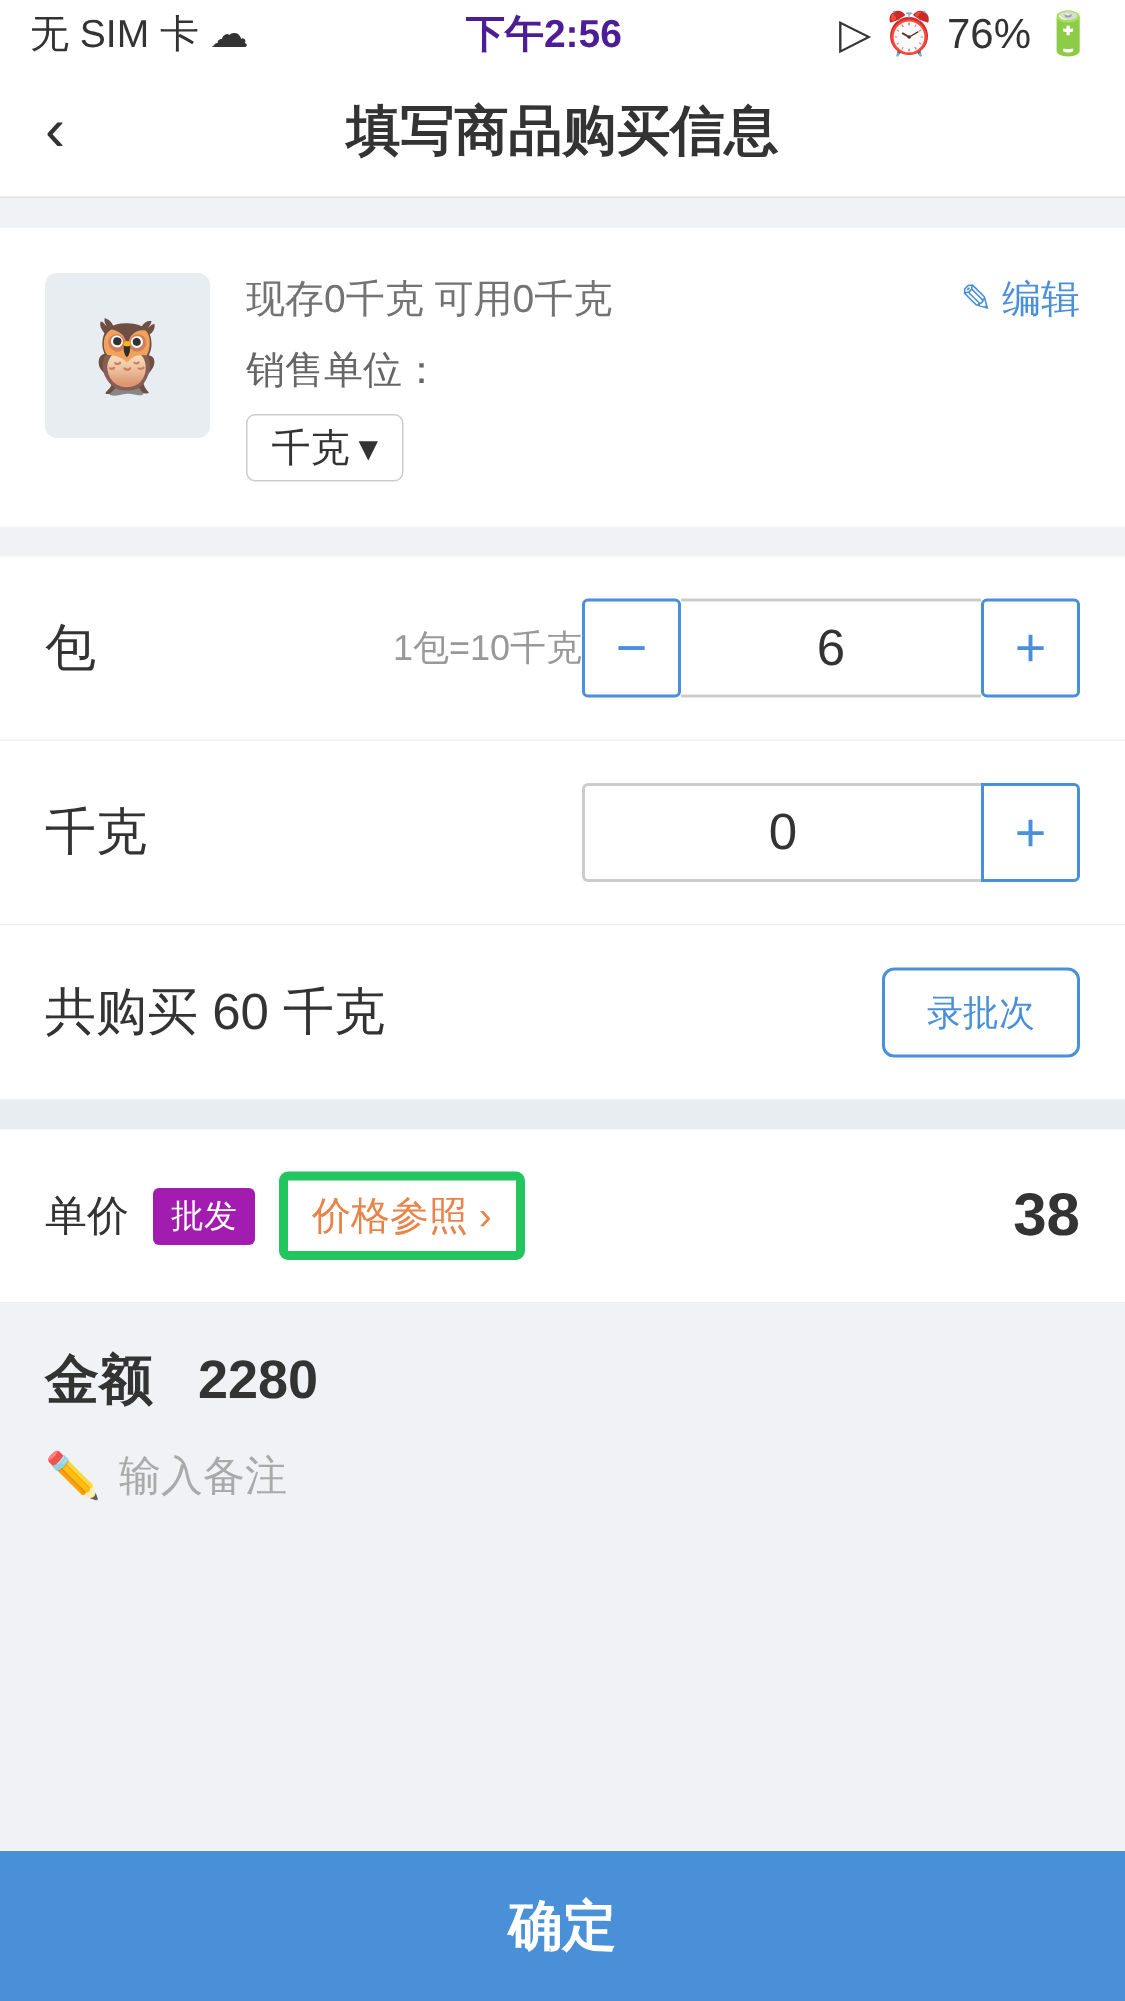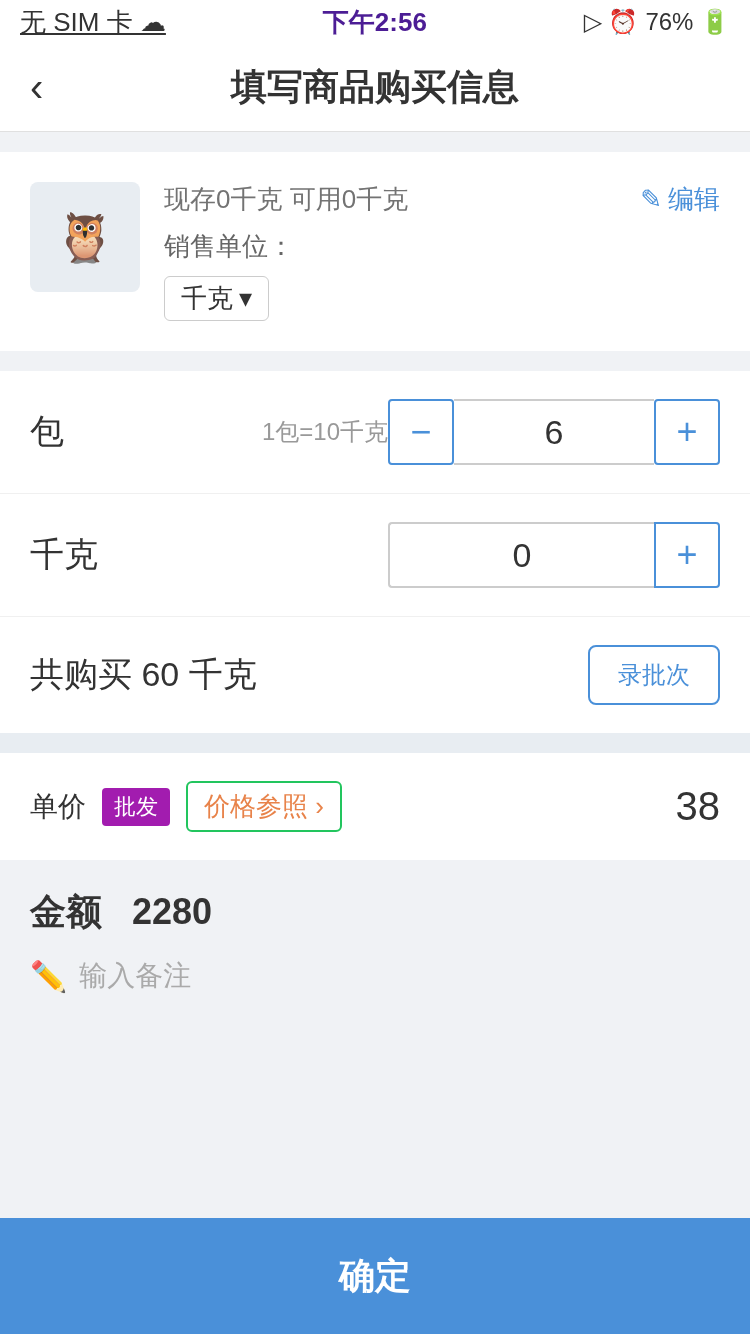--- a/index.html
+++ b/index.html
@@ -17,23 +17,23 @@
     .status-bar {
       background: #fff;
       height: 44px;
       display: flex;
       align-items: center;
       justify-content: space-between;
       padding: 0 20px;
       font-size: 28px;
       font-weight: 500;
     }
-    .status-left { font-size: 26px; color: #333; text-decoration: underline; }
+    .status-left { font-size: 26px; color: #333; }
     .status-center { font-size: 26px; font-weight: 600; color: #4c1d95; }
-    .status-right { display: flex; align-items: center; gap: 6px; font-size: 24px; color: #333; }
+    .status-right { display: flex; align-items: center; gap: 6px; font-size: 28px; color: #333; }
 
     
     .nav-bar {
       background: #fff;
       height: 88px;
       display: flex;
       align-items: center;
       padding: 0 30px;
       border-bottom: 1px solid #e0e0e0;
       position: relative;
@@ -213,36 +213,36 @@
     }
     .price-label { font-size: 28px; color: #333; }
     .price-badge {
       background: #a21caf;
       color: #fff;
       font-size: 22px;
       padding: 4px 12px;
       border-radius: 4px;
     }
     .price-ref-btn {
-      border: 2px solid #22c55e;
+      border: 6px solid #22c55e;
       border-radius: 6px;
       padding: 6px 16px;
       font-size: 26px;
       color: #e8834a;
       background: #fff;
       cursor: pointer;
       display: flex;
       align-items: center;
       gap: 4px;
     }
     .price-value {
       margin-left: auto;
       font-size: 40px;
       color: #333;
-      font-weight: 400;
+      font-weight: 700;
     }
 
     
     .amount-section {
       background: #f0f2f5;
       padding: 28px 30px;
       flex: 1;
     }
     .amount-row {
       font-size: 36px;
@@ -256,21 +256,21 @@
       gap: 12px;
       color: #aaa;
       font-size: 28px;
     }
     .note-icon { font-size: 30px; }
 
     
     .confirm-btn {
       background: #4a90d9;
       color: #fff;
-      height: 116px;
+      height: 100px;
       width: 100%;
       font-size: 36px;
       font-weight: 600;
       border: none;
       cursor: pointer;
       display: flex;
       align-items: center;
       justify-content: center;
       margin-top: auto;
     }

